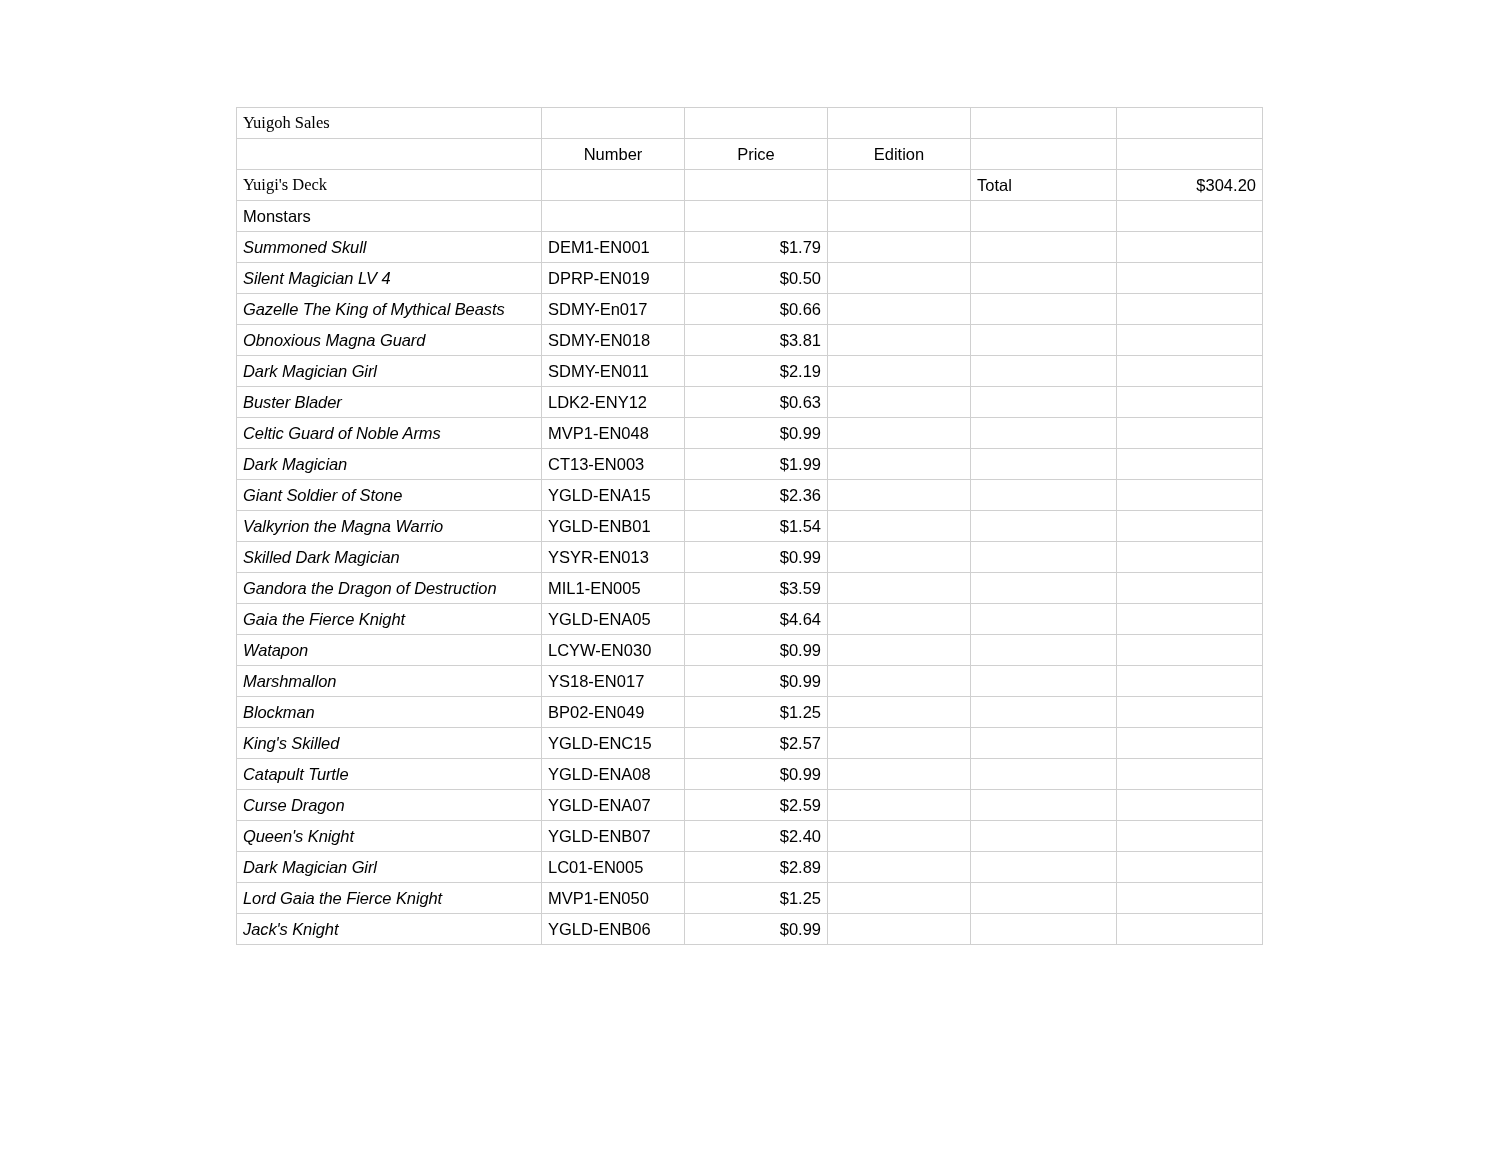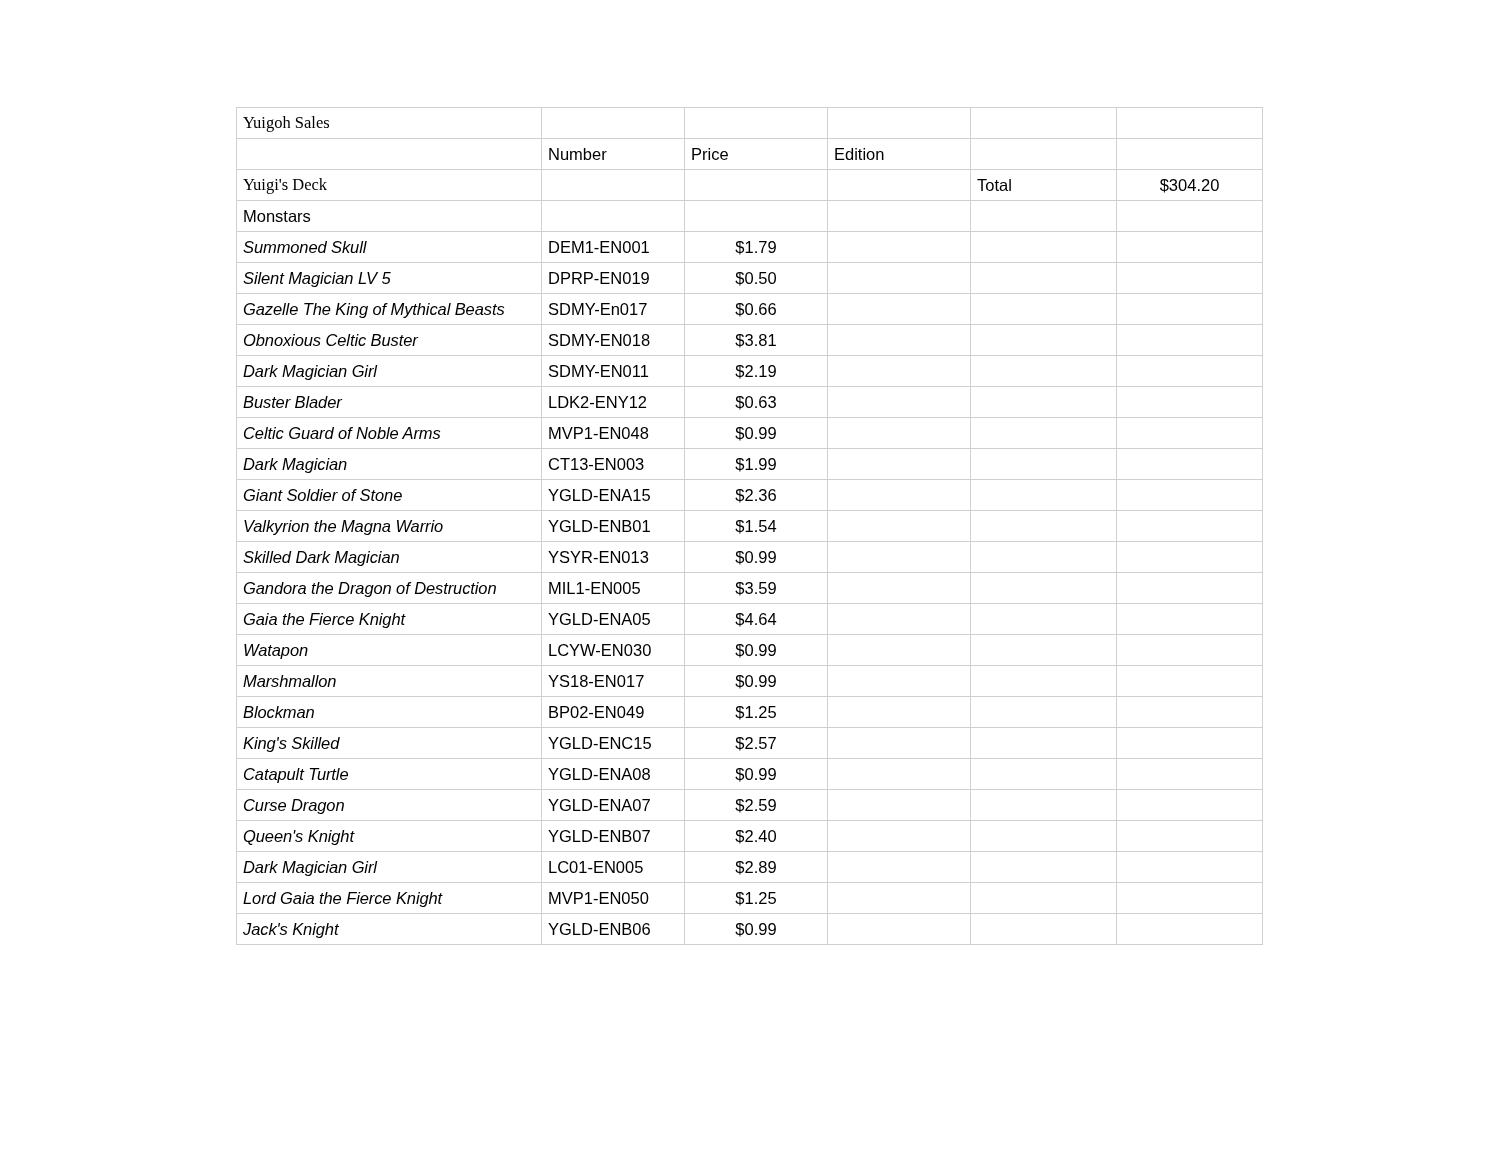--- a/index.html
+++ b/index.html
@@ -37,30 +37,30 @@
   table.sheet td {
     border: 1px solid #d0d0d0;
     height: 30px;
     padding: 0 6px;
     font-size: 16.5px;
     line-height: 28px;
     vertical-align: middle;
     white-space: nowrap;
     overflow: hidden;
   }
-  td.num-cell { text-align: center; }
+  td.num-cell { text-align: right; }
   td.title-cell {
     font-family: "Liberation Serif", serif;
     font-size: 22px;
   }
   td.deck-cell {
     font-family: "Liberation Serif", serif;
     font-size: 22px;
   }
-  td.header-cell { text-align: left; }
+  td.header-cell { text-align: center; }
   td.empty { }
   td.name-cell {
     letter-spacing: -0.1px;
     font-style: italic;
   }
 </style>
 </head>
 <body>
 
 <div class="sheet-wrap">
@@ -108,37 +108,37 @@
       </tr>
     <tr>
           <td class="name-cell">Summoned Skull</td>
           <td>DEM1-EN001</td>
           <td class="num-cell">$1.79</td>
           <td class="empty"></td>
           <td class="empty"></td>
           <td class="empty"></td>
         </tr>
         <tr>
-          <td class="name-cell">Silent Magician LV 5</td>
+          <td class="name-cell">Silent Magician LV 4</td>
           <td>DPRP-EN019</td>
           <td class="num-cell">$0.50</td>
           <td class="empty"></td>
           <td class="empty"></td>
           <td class="empty"></td>
         </tr>
         <tr>
           <td class="name-cell">Gazelle The King of Mythical Beasts</td>
           <td>SDMY-En017</td>
           <td class="num-cell">$0.66</td>
           <td class="empty"></td>
           <td class="empty"></td>
           <td class="empty"></td>
         </tr>
         <tr>
-          <td class="name-cell">Obnoxious Celtic Buster</td>
+          <td class="name-cell">Obnoxious Magna Guard</td>
           <td>SDMY-EN018</td>
           <td class="num-cell">$3.81</td>
           <td class="empty"></td>
           <td class="empty"></td>
           <td class="empty"></td>
         </tr>
         <tr>
           <td class="name-cell">Dark Magician Girl</td>
           <td>SDMY-EN011</td>
           <td class="num-cell">$2.19</td>

